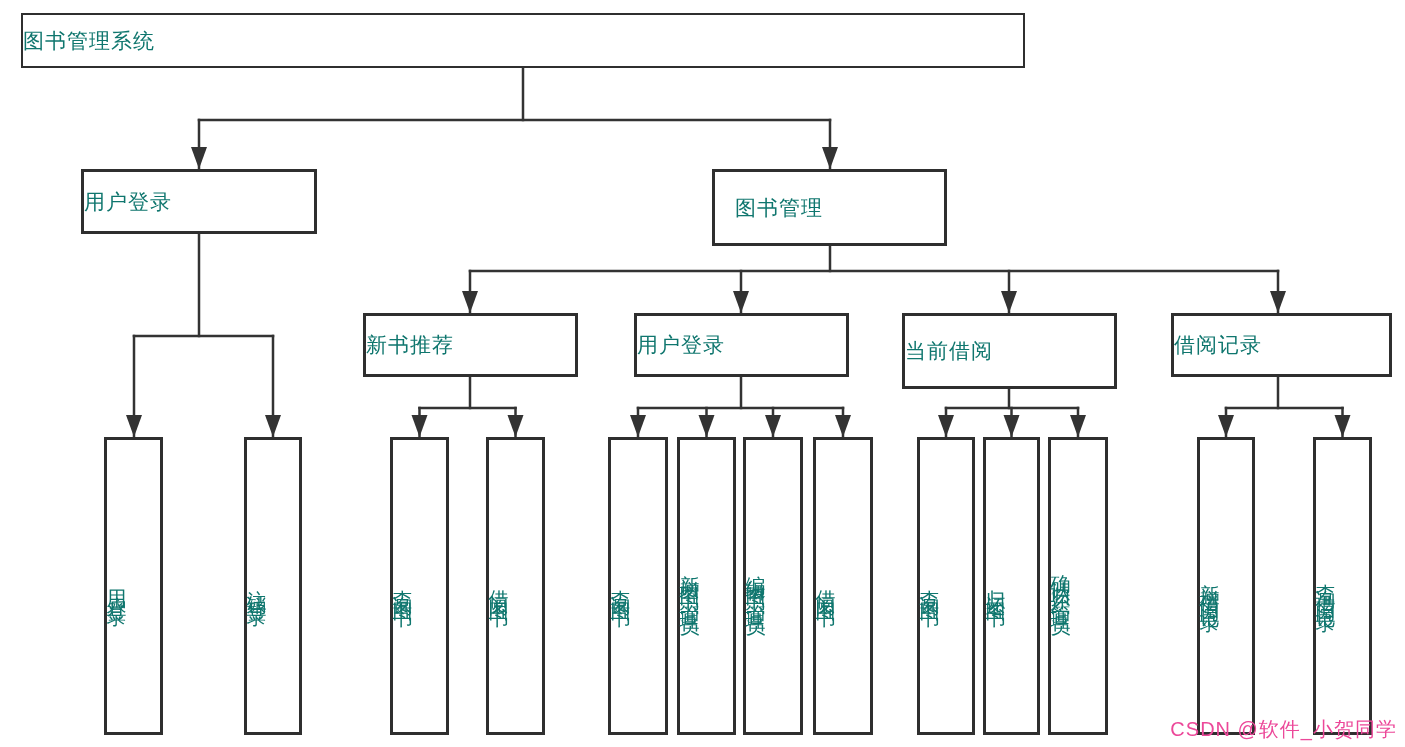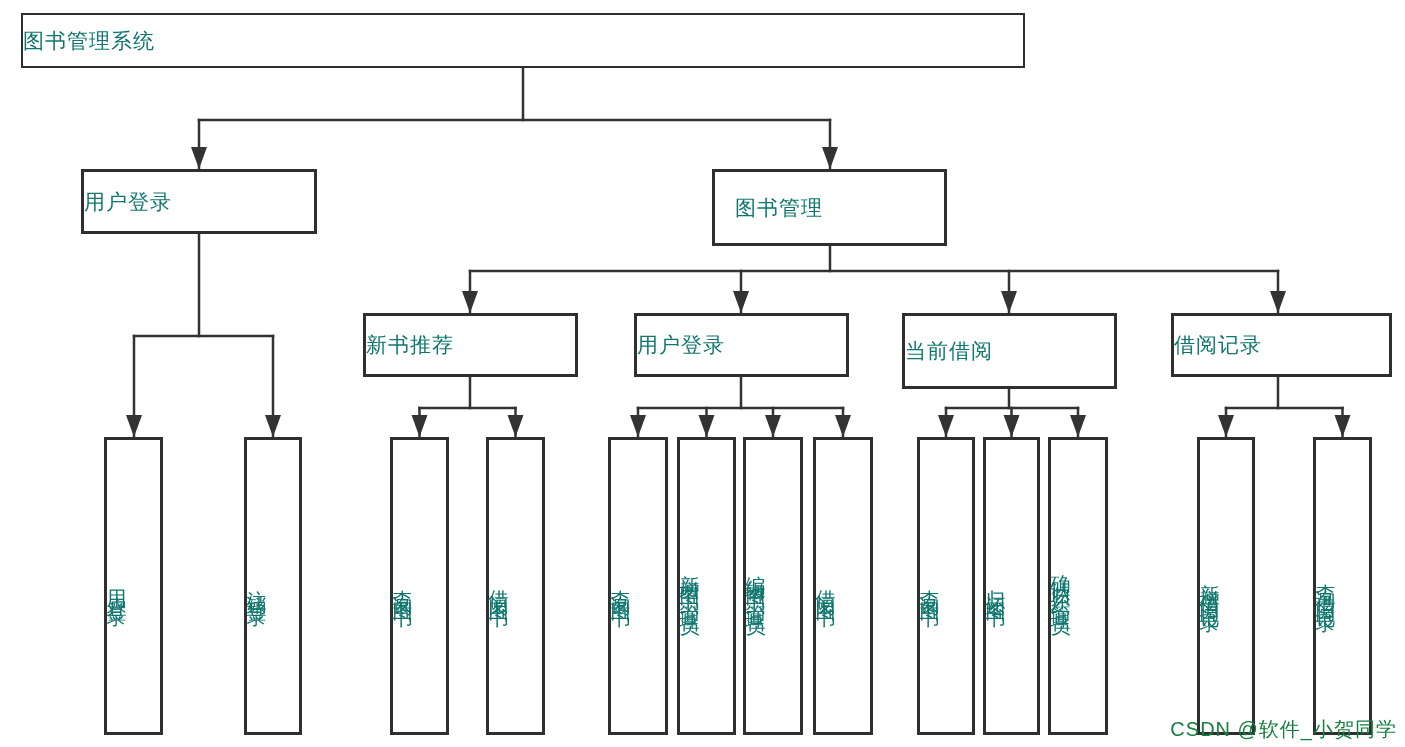--- a/index.html
+++ b/index.html
@@ -39,21 +39,21 @@
     text-orientation: mixed;
     font-size: 20px;
     letter-spacing: 6px;
     line-height: 1;
   }
   .watermark {
     position: absolute;
     right: 8px;
     bottom: 4px;
     font-size: 20px;
-    color: #15803d;
+    color: #ec4899;
     letter-spacing: 1px;
     z-index: 5;
     white-space: nowrap;
   }
 </style>
 </head>
 <body>
 
 <div class="canvas">
 

